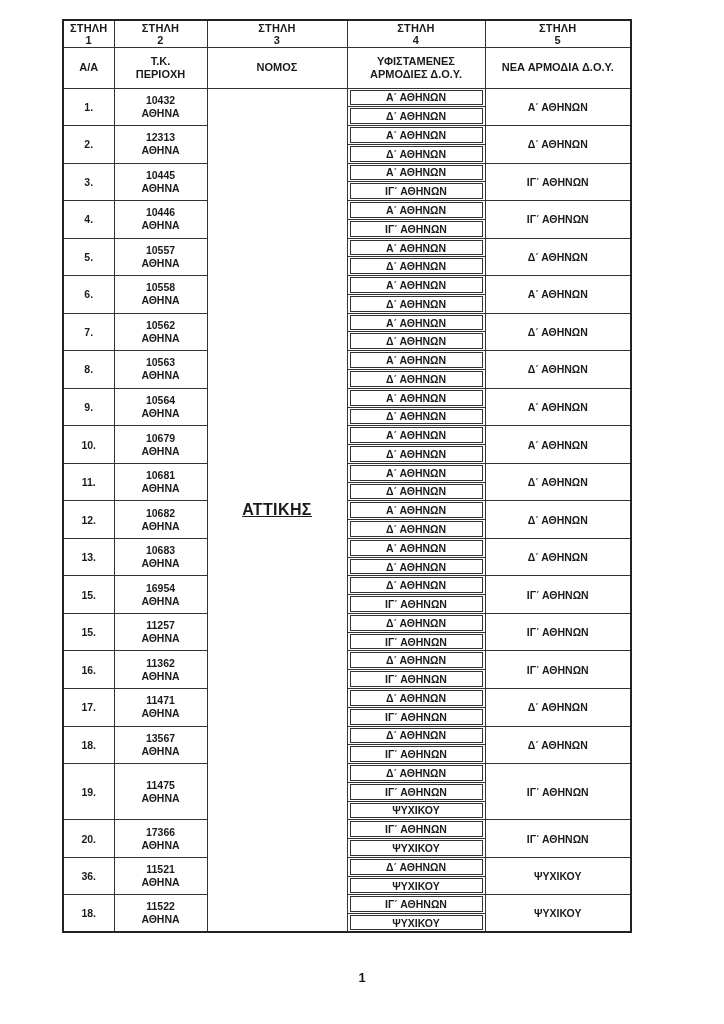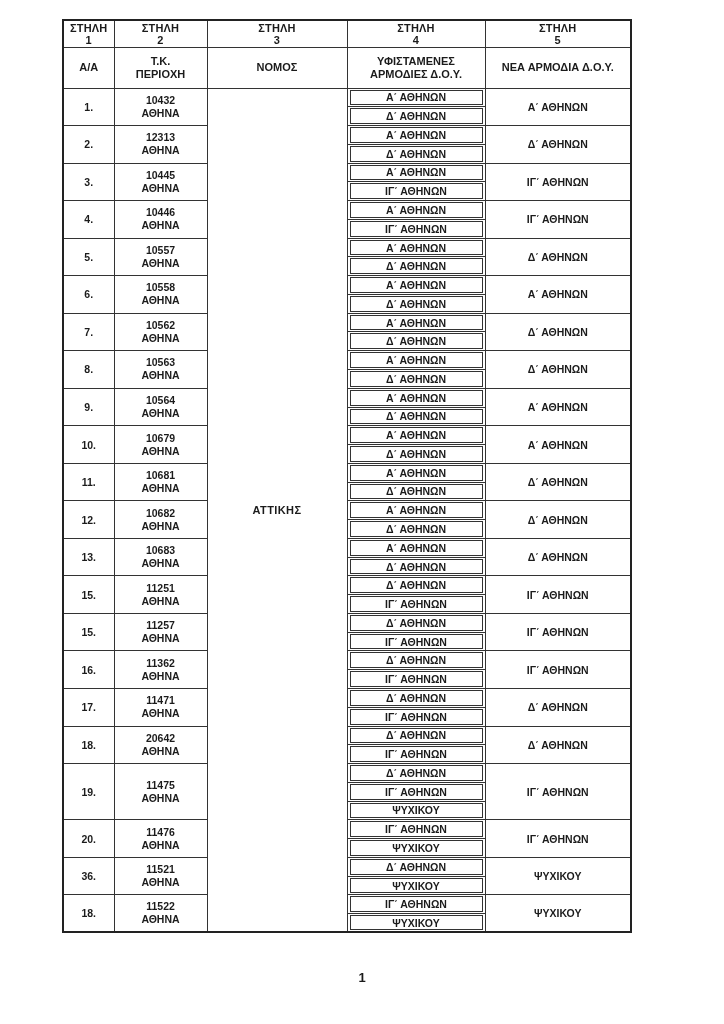--- a/index.html
+++ b/index.html
@@ -40,21 +40,21 @@
     padding: 0;
   }
   tr.h1 { height: 27px; }
   tr.h2 { height: 41px; }
   .h1 th div { line-height: 12px; font-size: 11px; letter-spacing: 0.2px; }
   .h2 th div { line-height: 13px; font-size: 11px; }
   tbody tr.data-tr { height: 18.78px; }
   td.aa-cell { font-size: 10.5px; }
   td.tk-cell { font-size: 10.5px; }
   .tk-code, .tk-area { line-height: 13px; }
-  td.nomos-cell { font-size: 11px; letter-spacing: 0.4px; }
+  td.nomos-cell { font-size: 16px; letter-spacing: 0.4px; text-decoration: underline; }
   td.nea-cell { font-size: 10.5px; }
   
   td.dou-cell {
     border: none;
     position: relative;
   }
   .dou-box {
     position: absolute;
     left: 2px;
     right: 2px;
@@ -343,21 +343,21 @@
           <td class="nea-cell" rowspan="2">Δ΄ ΑΘΗΝΩΝ</td>
         </tr>
         <tr class="data-tr">
           <td class="dou-cell">
             <div class="dou-box">Δ΄ ΑΘΗΝΩΝ</div>
           </td>
         </tr>
         <tr class="data-tr">
           <td class="aa-cell" rowspan="2">15.</td>
           <td class="tk-cell" rowspan="2">
-            <div class="tk-code">11251</div>
+            <div class="tk-code">16954</div>
             <div class="tk-area">ΑΘΗΝΑ</div>
           </td>
           <td class="dou-cell">
             <div class="dou-box">Δ΄ ΑΘΗΝΩΝ</div>
           </td>
           <td class="nea-cell" rowspan="2">ΙΓ΄ ΑΘΗΝΩΝ</td>
         </tr>
         <tr class="data-tr">
           <td class="dou-cell">
             <div class="dou-box">ΙΓ΄ ΑΘΗΝΩΝ</div>
@@ -407,21 +407,21 @@
           <td class="nea-cell" rowspan="2">Δ΄ ΑΘΗΝΩΝ</td>
         </tr>
         <tr class="data-tr">
           <td class="dou-cell">
             <div class="dou-box">ΙΓ΄ ΑΘΗΝΩΝ</div>
           </td>
         </tr>
         <tr class="data-tr">
           <td class="aa-cell" rowspan="2">18.</td>
           <td class="tk-cell" rowspan="2">
-            <div class="tk-code">20642</div>
+            <div class="tk-code">13567</div>
             <div class="tk-area">ΑΘΗΝΑ</div>
           </td>
           <td class="dou-cell">
             <div class="dou-box">Δ΄ ΑΘΗΝΩΝ</div>
           </td>
           <td class="nea-cell" rowspan="2">Δ΄ ΑΘΗΝΩΝ</td>
         </tr>
         <tr class="data-tr">
           <td class="dou-cell">
             <div class="dou-box">ΙΓ΄ ΑΘΗΝΩΝ</div>
@@ -444,21 +444,21 @@
           </td>
         </tr>
         <tr class="data-tr">
           <td class="dou-cell">
             <div class="dou-box">ΨΥΧΙΚΟΥ</div>
           </td>
         </tr>
         <tr class="data-tr">
           <td class="aa-cell" rowspan="2">20.</td>
           <td class="tk-cell" rowspan="2">
-            <div class="tk-code">11476</div>
+            <div class="tk-code">17366</div>
             <div class="tk-area">ΑΘΗΝΑ</div>
           </td>
           <td class="dou-cell">
             <div class="dou-box">ΙΓ΄ ΑΘΗΝΩΝ</div>
           </td>
           <td class="nea-cell" rowspan="2">ΙΓ΄ ΑΘΗΝΩΝ</td>
         </tr>
         <tr class="data-tr">
           <td class="dou-cell">
             <div class="dou-box">ΨΥΧΙΚΟΥ</div>

